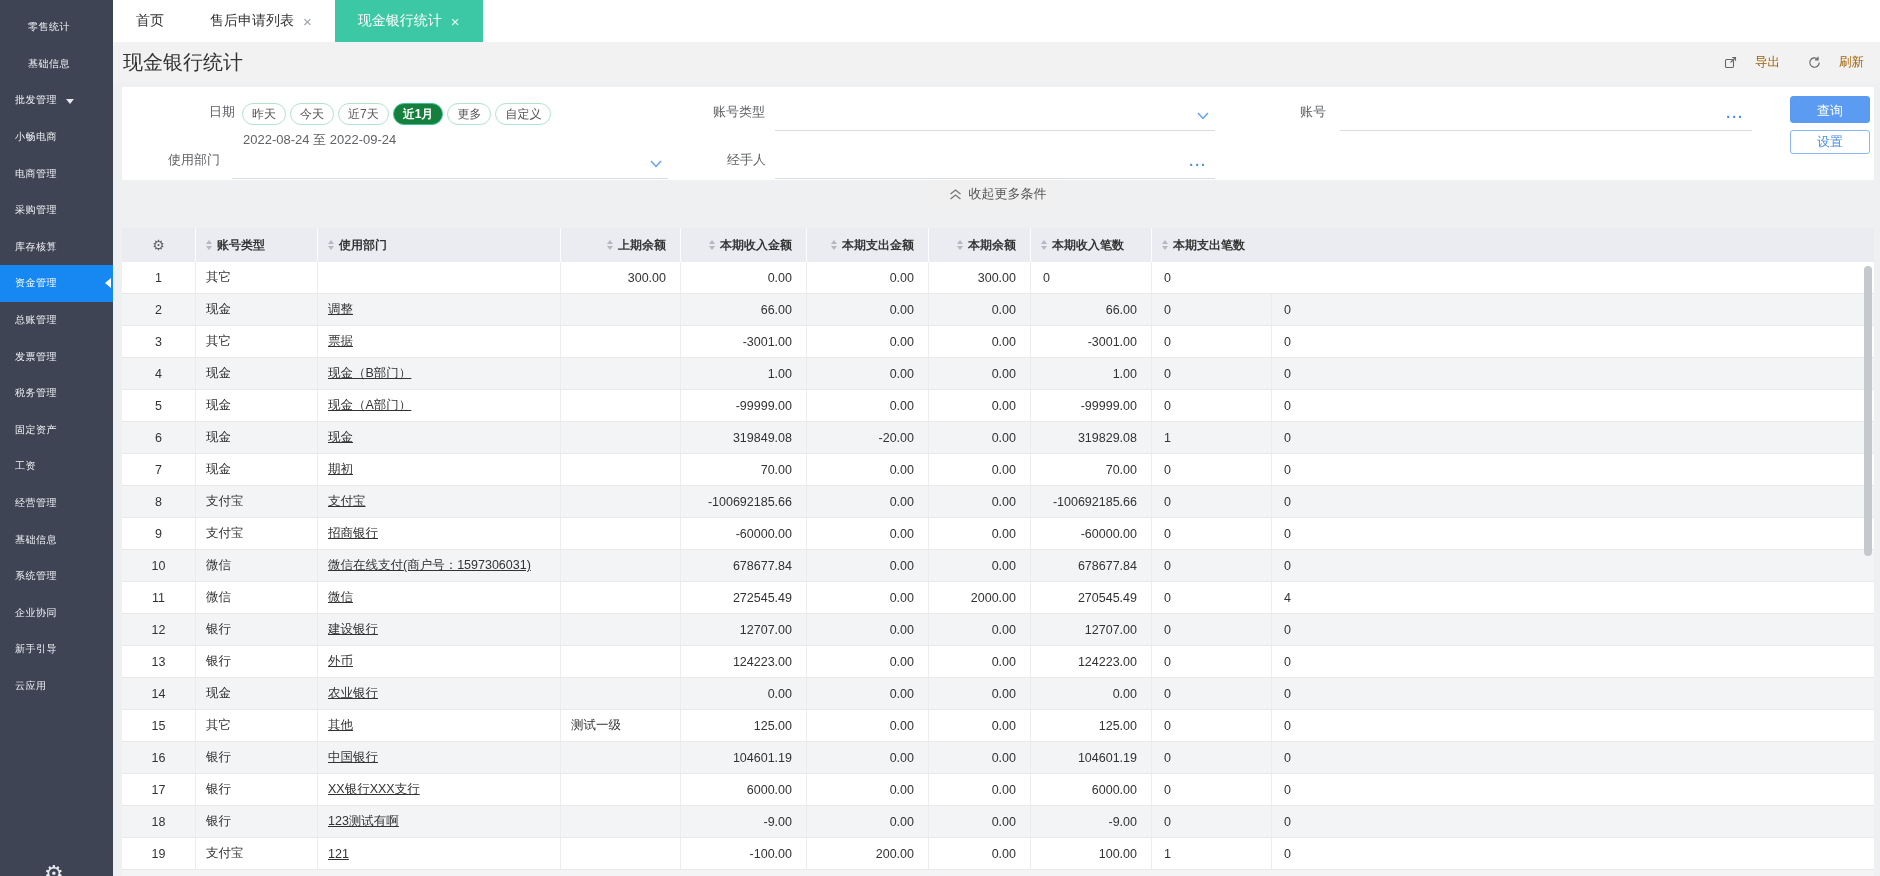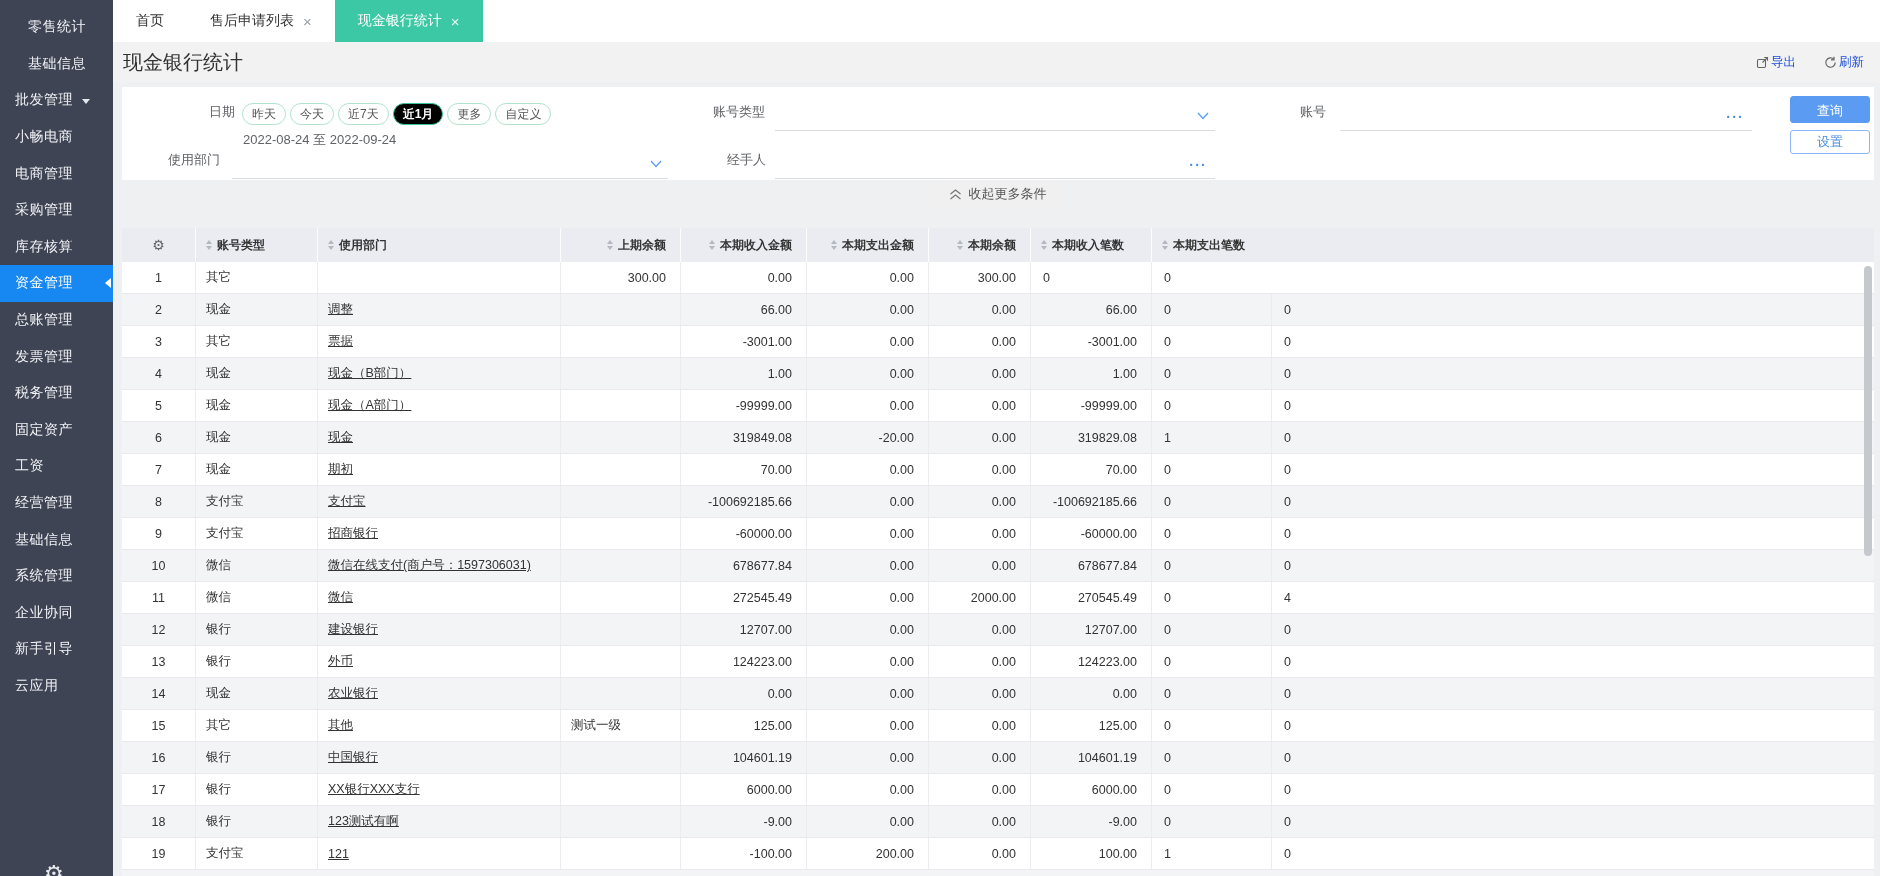--- a/index.html
+++ b/index.html
@@ -4,21 +4,21 @@
 <style>
   * { margin:0; padding:0; box-sizing:border-box; }
   html,body { width:1880px; height:876px; overflow:hidden; }
   body { font-family:"Liberation Sans","DejaVu Sans",sans-serif; background:#eef0f2; color:#333; }
   .app { display:flex; width:1880px; height:876px; }
 
   
   .sidebar { width:113px; flex-shrink:0; background:#3e4454; position:relative; overflow:hidden; }
   .sidebar-items { padding-top:9px; }
   .sidebar-item { height:36.6px; display:flex; align-items:center; padding-left:15px;
-                  font-size:14px; color:#f2f3f6; cursor:pointer; position:relative; white-space:nowrap; letter-spacing:.5px; }
+                  font-size:10px; color:#f2f3f6; cursor:pointer; position:relative; white-space:nowrap; letter-spacing:.5px; }
   .sidebar-item.indent { padding-left:28px; }
   .sidebar-item.active { background:#1787f2; color:#fff; }
   .caret-down { width:0; height:0; border-left:4px solid transparent; border-right:4px solid transparent;
                 border-top:5px solid #e6e9ee; margin-left:9px; margin-top:2px; }
   .active-arrow { position:absolute; right:2px; top:50%; transform:translateY(-50%);
                   width:0; height:0; border-top:5px solid transparent; border-bottom:5px solid transparent;
                   border-right:6px solid #fff; }
   .sidebar-gear { position:absolute; bottom:-10px; left:44px; font-size:22px; color:#e8eaee; cursor:pointer;
                   font-family:"DejaVu Sans",sans-serif; }
 
@@ -27,30 +27,30 @@
 
   .tabbar { height:42px; background:#fff; display:flex; align-items:stretch; flex-shrink:0; }
   .tab { display:flex; align-items:center; gap:9px; padding:0 23px; font-size:14px; color:#333; cursor:pointer; }
   .tab .close { font-size:15px; color:#9aa0a6; line-height:1; }
   .tab.active { background:#3cc8a4; color:#fff; }
   .tab.active .close { color:#eafff8; }
 
   .titlebar { height:41px; background:#f2f2f3; display:flex; align-items:center; padding:0 16px 0 10px; flex-shrink:0; }
   .page-title { font-size:20px; color:#333; }
   .titlebar-actions { margin-left:auto; display:flex; gap:28px; }
-  .tb-action { display:flex; align-items:center; gap:2px; font-size:12.5px; color:#1d4ed8; cursor:pointer; }
+  .tb-action { display:flex; align-items:center; gap:18px; font-size:12.5px; color:#a16207; cursor:pointer; }
   .tb-action svg { display:block; }
 
   
   .filter-panel { position:relative; height:93px; background:#fff; margin:4px 6px 0 9px; flex-shrink:0; }
   .f-label { position:absolute; font-size:13px; color:#606266; line-height:18px; }
   .pills { position:absolute; display:flex; gap:4px; align-items:center;text-align:right; }
   .pill { height:22px; line-height:20px; padding:0 9px; border:1px solid #b2e4cd; border-radius:11px;
           font-size:12px; color:#555; background:#fff; cursor:pointer; white-space:nowrap; }
-  .pill.active { background:#000000; border-color:#3ac29a; color:#fff; font-weight:bold; }
+  .pill.active { background:#15803d; border-color:#3ac29a; color:#fff; font-weight:bold; }
   .f-range { position:absolute; font-size:13px; color:#606266; }
   .f-input { position:absolute; height:28px; border-bottom:1px solid #d9dcе0; border-bottom:1px solid #d9dce0; cursor:text; }
   .f-input .chev { position:absolute; right:6px; top:9px; }
   .f-input .dots { position:absolute; right:8px; top:2px; color:#4a90e2; font-weight:bold; letter-spacing:2px; font-size:14px; cursor:pointer; }
   .btn { position:absolute; width:80px; text-align:center; font-size:13px; border-radius:3px; cursor:pointer; }
   .btn-query { height:27px; line-height:27px; background:#5b9bf2; color:#fff; border:1px solid #5b9bf2; }
   .btn-settings { height:24px; line-height:22px; background:#fff; color:#4a90e2; border:1px solid #8ab6f5; }
   .collapse-tab { position:absolute; left:50%; transform:translateX(-50%); bottom:-28px; height:28px;
                   background:#f0f0f0; border-radius:0 0 4px 4px; padding:0 18px; display:flex; align-items:center;
                   gap:7px; font-size:13px; color:#555; cursor:pointer; }

